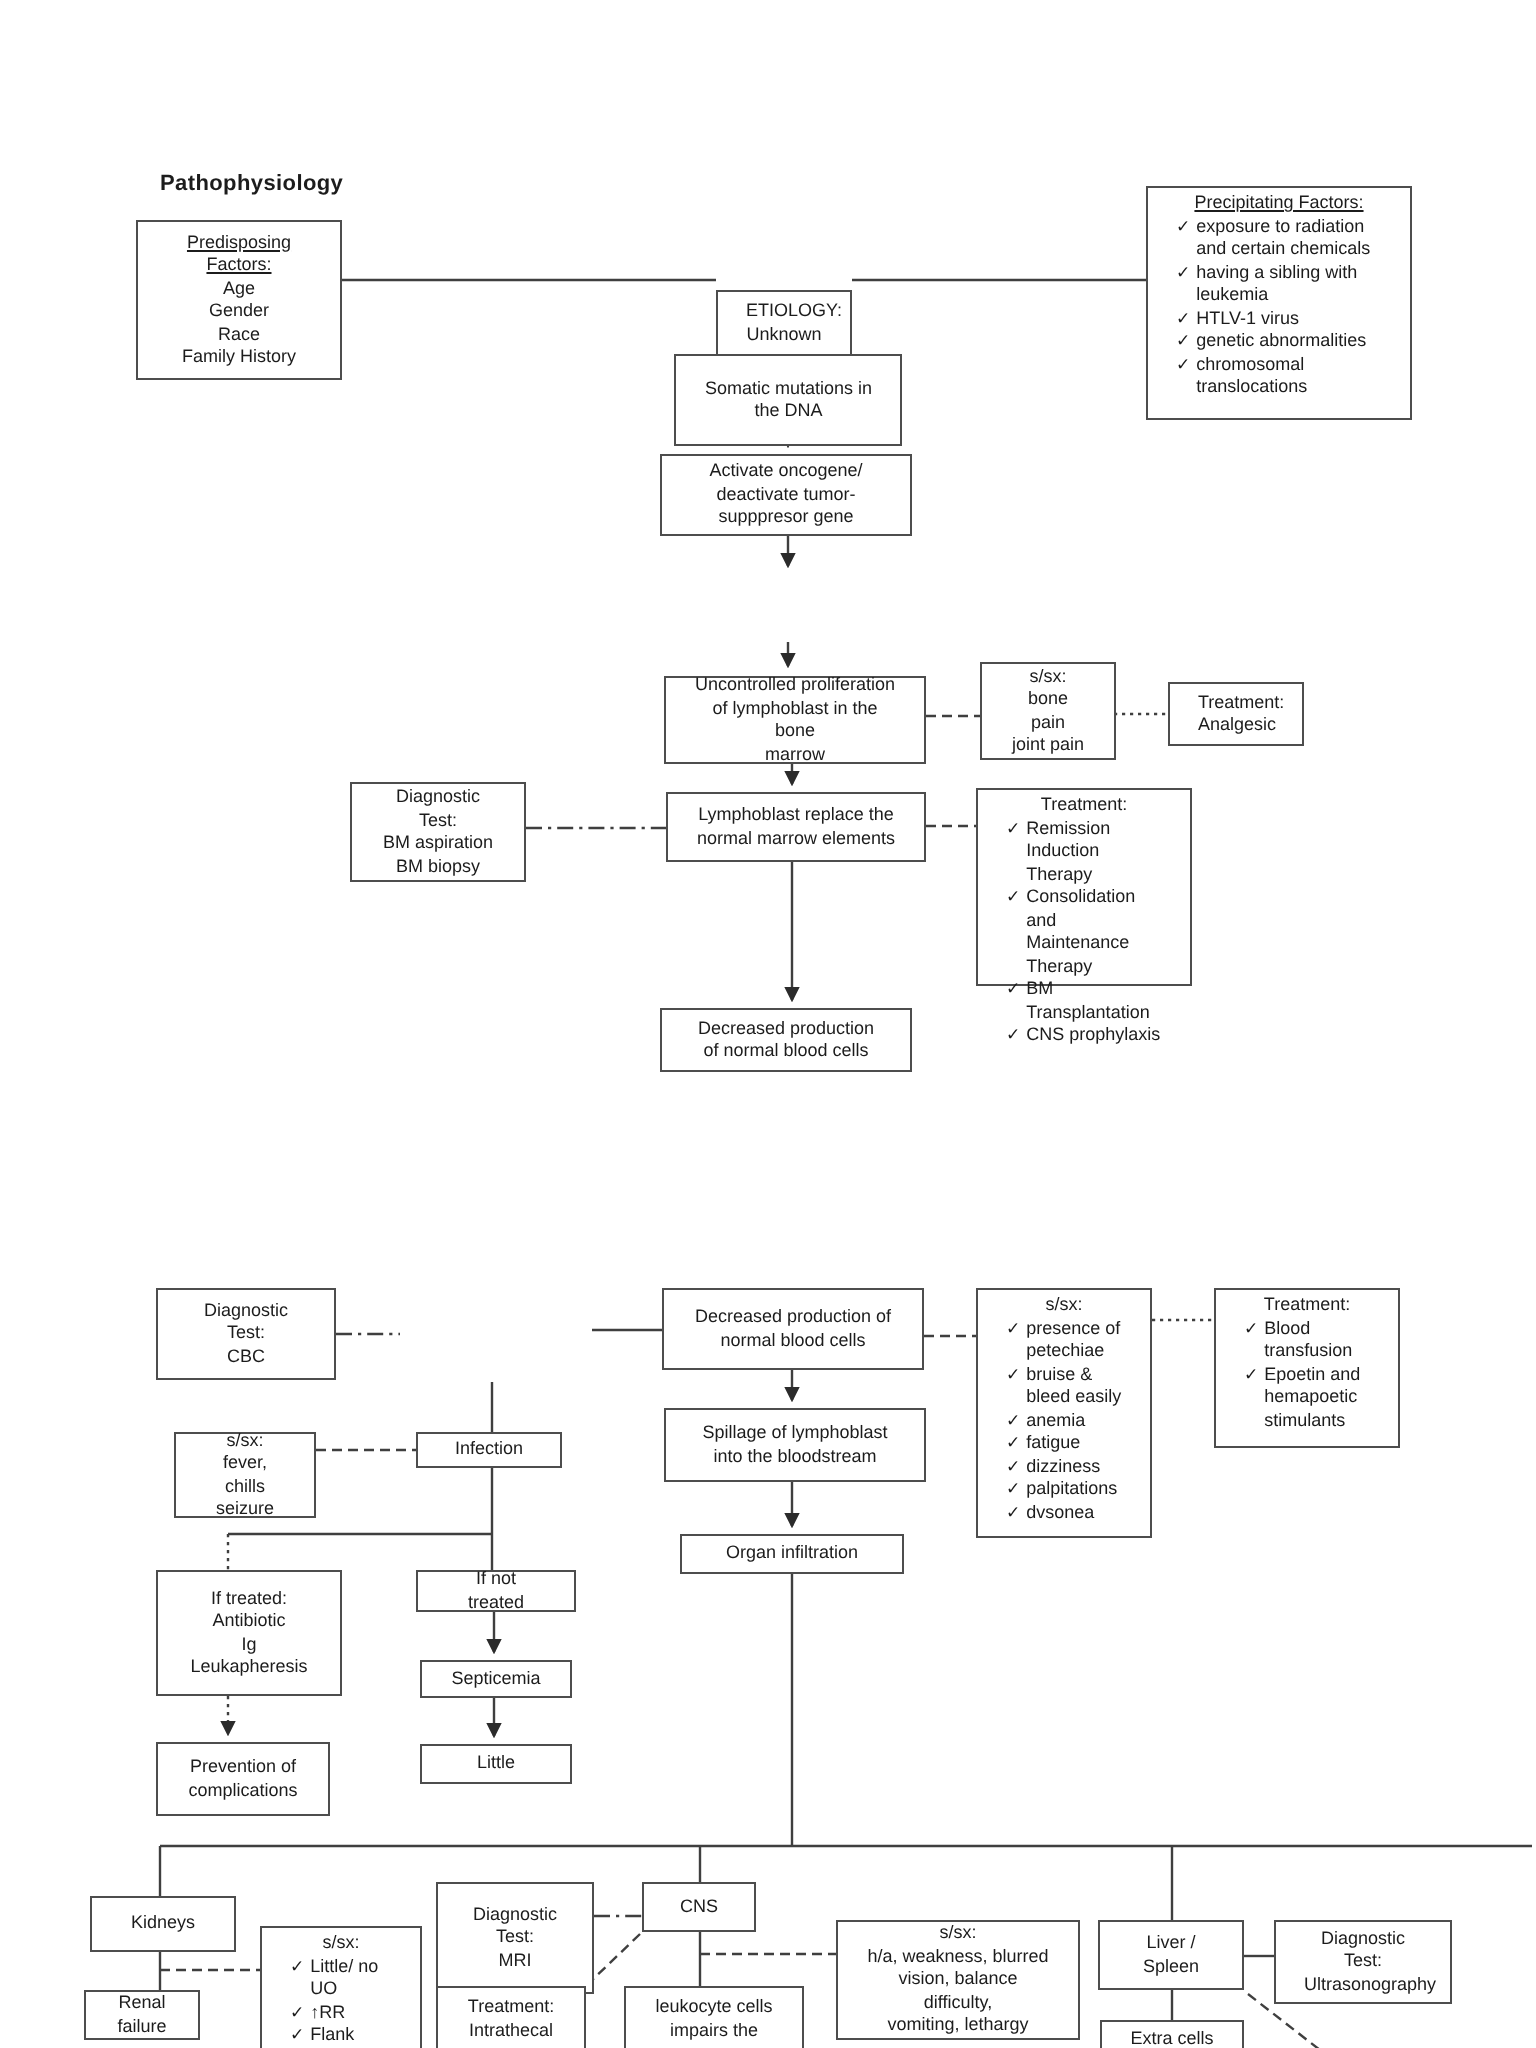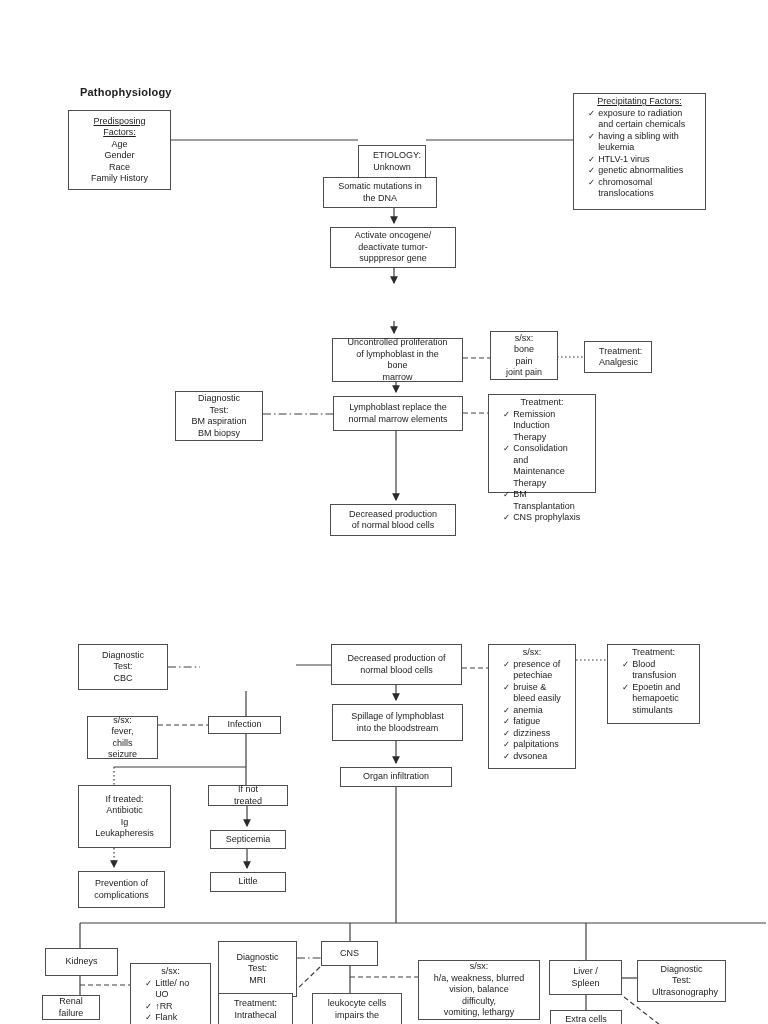--- a/index.html
+++ b/index.html
@@ -113,21 +113,21 @@
     <div class="ck">
         <span class="ci">✓</span>
         <span class="cl">genetic abnormalities</span>
       </div>
     <div class="ck">
         <span class="ci">✓</span>
         <span class="cl">chromosomal translocations</span>
       </div>
   </div>
 
-  <div class="box" style="left:323px;top:177px;width:114px;height:31px;">
+  <div class="box" style="left:337px;top:177px;width:114px;height:46px;align-items:flex-end;">
     <div class="txt">Somatic mutations in
 the DNA</div>
   </div>
 
   <div class="box" style="left:330px;top:227px;width:126px;height:41px;">
     <div class="txt">Activate oncogene/
 deactivate tumor-
 supppresor gene</div>
   </div>
 

